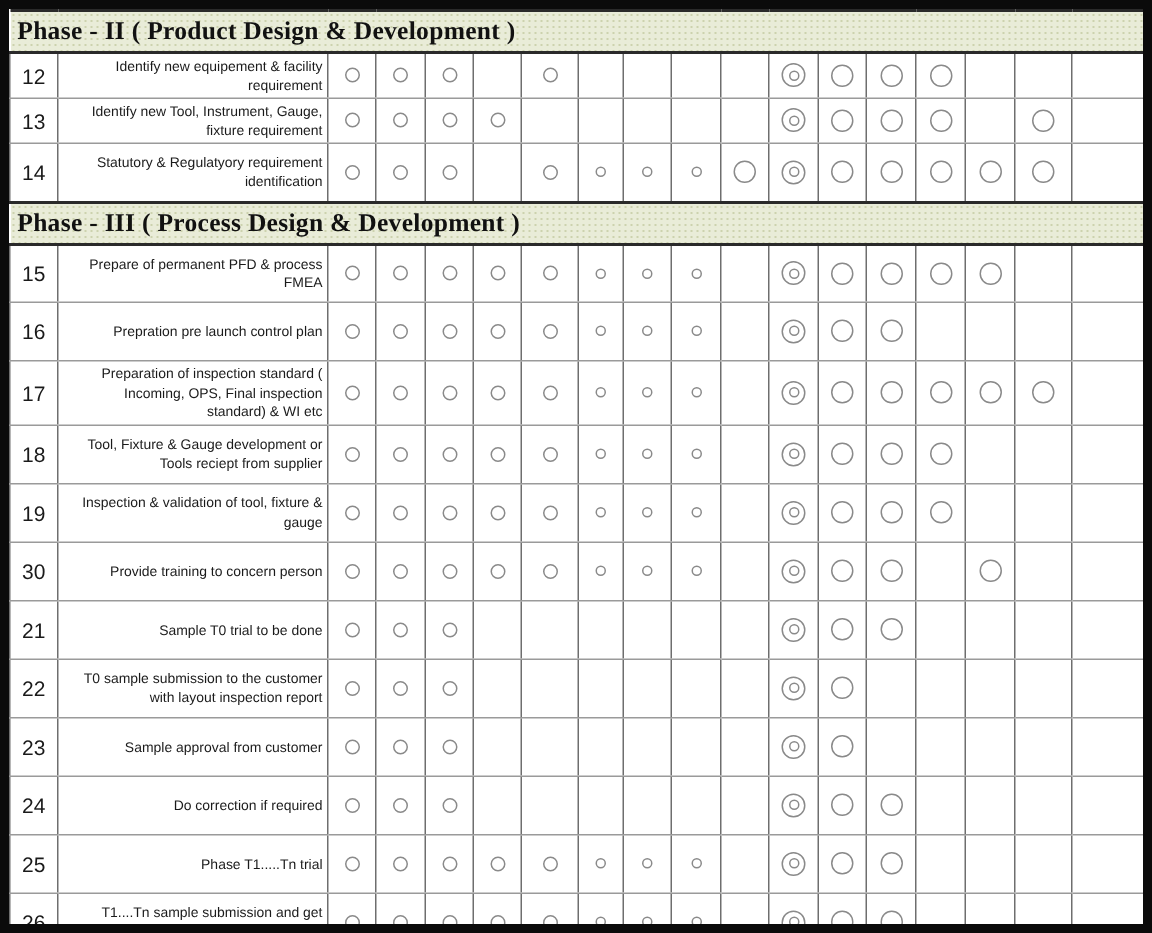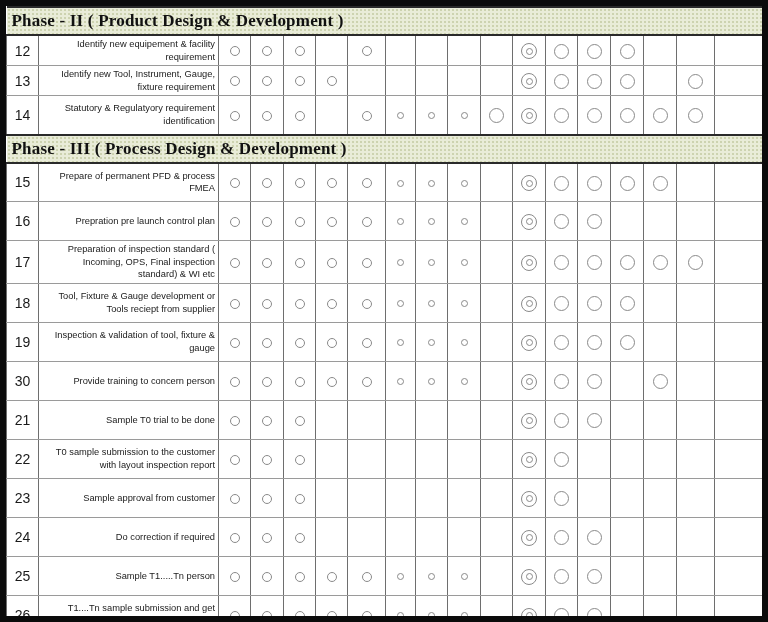--- a/index.html
+++ b/index.html
@@ -392,21 +392,21 @@
             </span></td>
           <td class="cell mark-cell"><span class="mark L"></span></td>
           <td class="cell mark-cell"><span class="mark L"></span></td>
           <td class="cell mark-cell"></td>
           <td class="cell mark-cell"></td>
           <td class="cell mark-cell"></td>
           <td class="cell mark-cell"></td>
         </tr>
         <tr style="height: 39px;">
           <td class="cell num">25</td>
-          <td class="cell task">Sample T1.....Tn person</td>
+          <td class="cell task">Phase T1.....Tn trial</td>
           <td class="cell mark-cell"><span class="mark m"></span></td>
           <td class="cell mark-cell"><span class="mark m"></span></td>
           <td class="cell mark-cell"><span class="mark m"></span></td>
           <td class="cell mark-cell"><span class="mark m"></span></td>
           <td class="cell mark-cell"><span class="mark m"></span></td>
           <td class="cell mark-cell"><span class="mark s"></span></td>
           <td class="cell mark-cell"><span class="mark s"></span></td>
           <td class="cell mark-cell"><span class="mark s"></span></td>
           <td class="cell mark-cell"></td>
           <td class="cell mark-cell"><span class="mark D">

